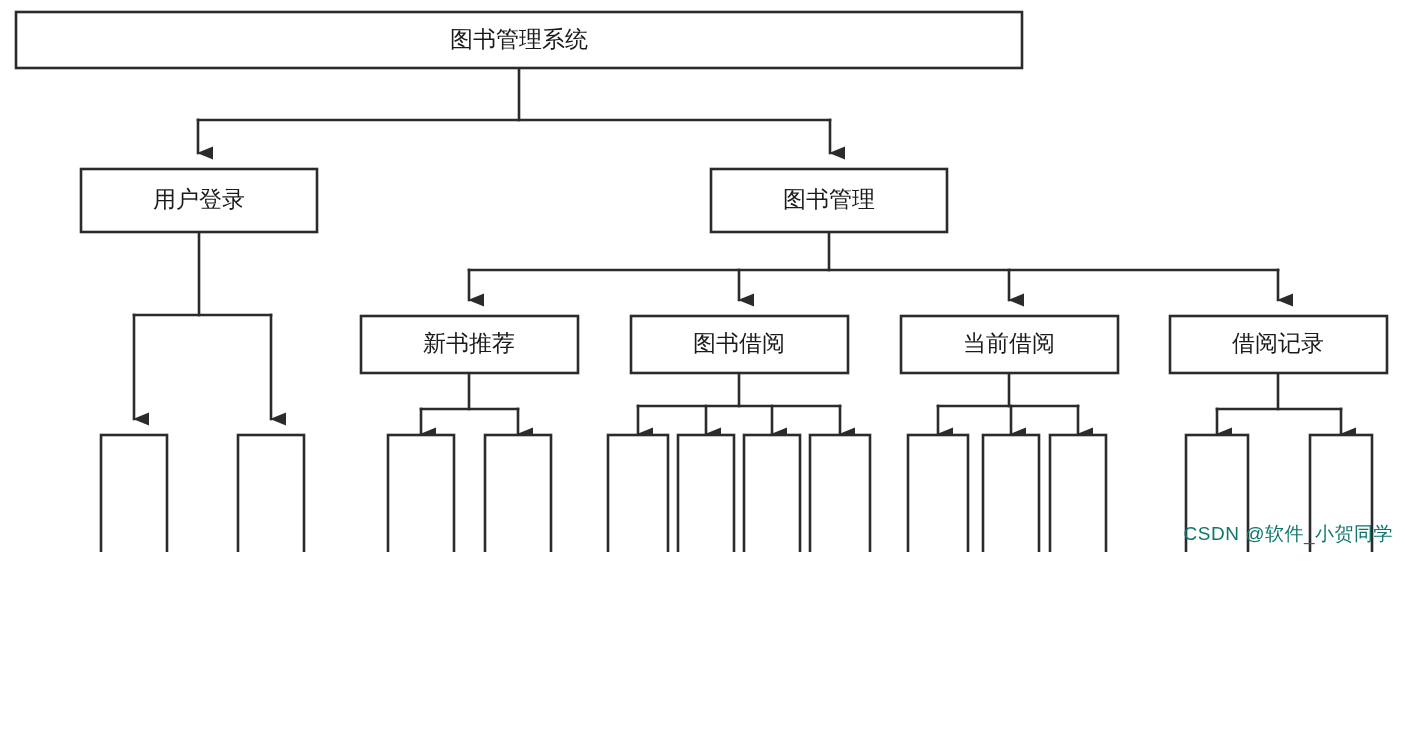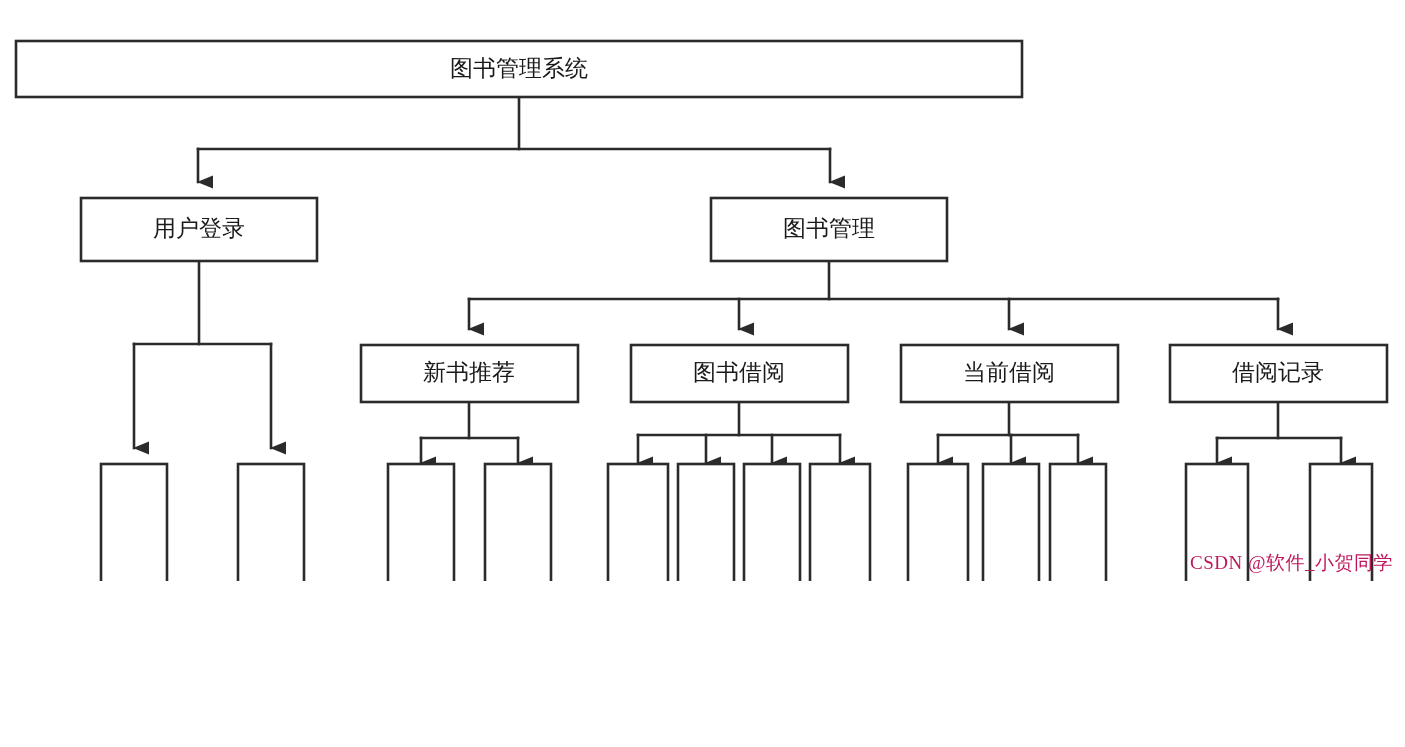--- a/index.html
+++ b/index.html
@@ -9,21 +9,20 @@
   }
   body {
     font-family: "Liberation Sans", "DejaVu Sans", sans-serif;
   }
   #canvas-wrap {
     position: relative;
     width: 1405px;
     height: 552px;
     background: #ffffff;
     overflow: hidden;
-    margin-top: 29px;
   }
   svg.diagram {
     position: absolute;
     left: 0;
     top: 0;
     width: 1405px;
     height: 747px;
     display: block;
   }
   .node-rect {
@@ -60,23 +59,23 @@
     display: flex;
     align-items: flex-start;
     justify-content: center;
     white-space: nowrap;
     pointer-events: none;
   }
   .watermark {
     position: absolute;
     right: 12px;
     bottom: 5px;
-    font-family: Liberation Serif, serif;
+    font-family: Liberation Sans, sans-serif;
     font-size: 19px;
-    color: #be185d;
+    color: #0f766e;
     letter-spacing: 0.5px;
     white-space: nowrap;
   }
 </style>
 </head>
 <body>
 
 <div id="canvas-wrap">
 
   <svg class="diagram" viewBox="0 0 1405 747">

